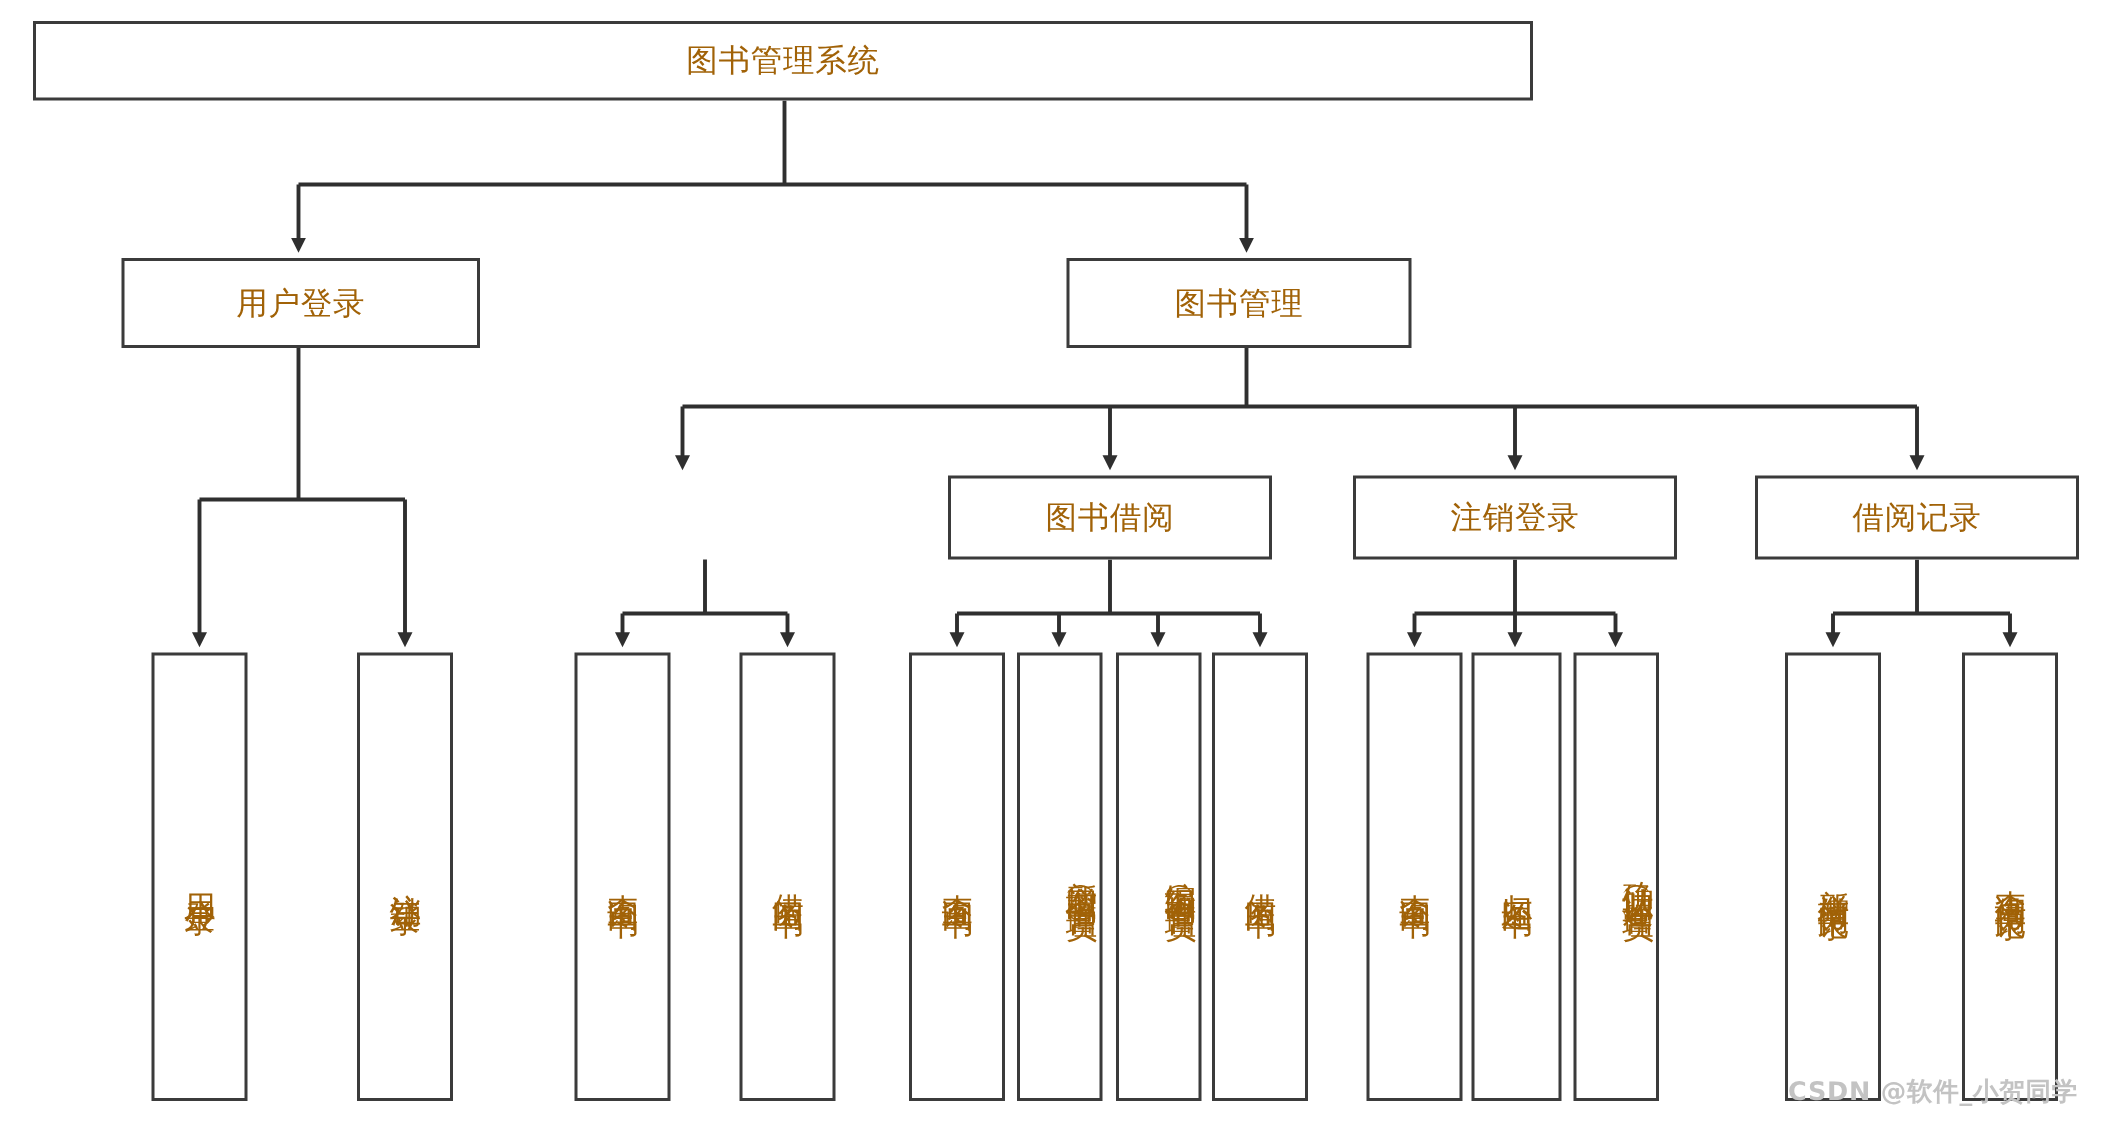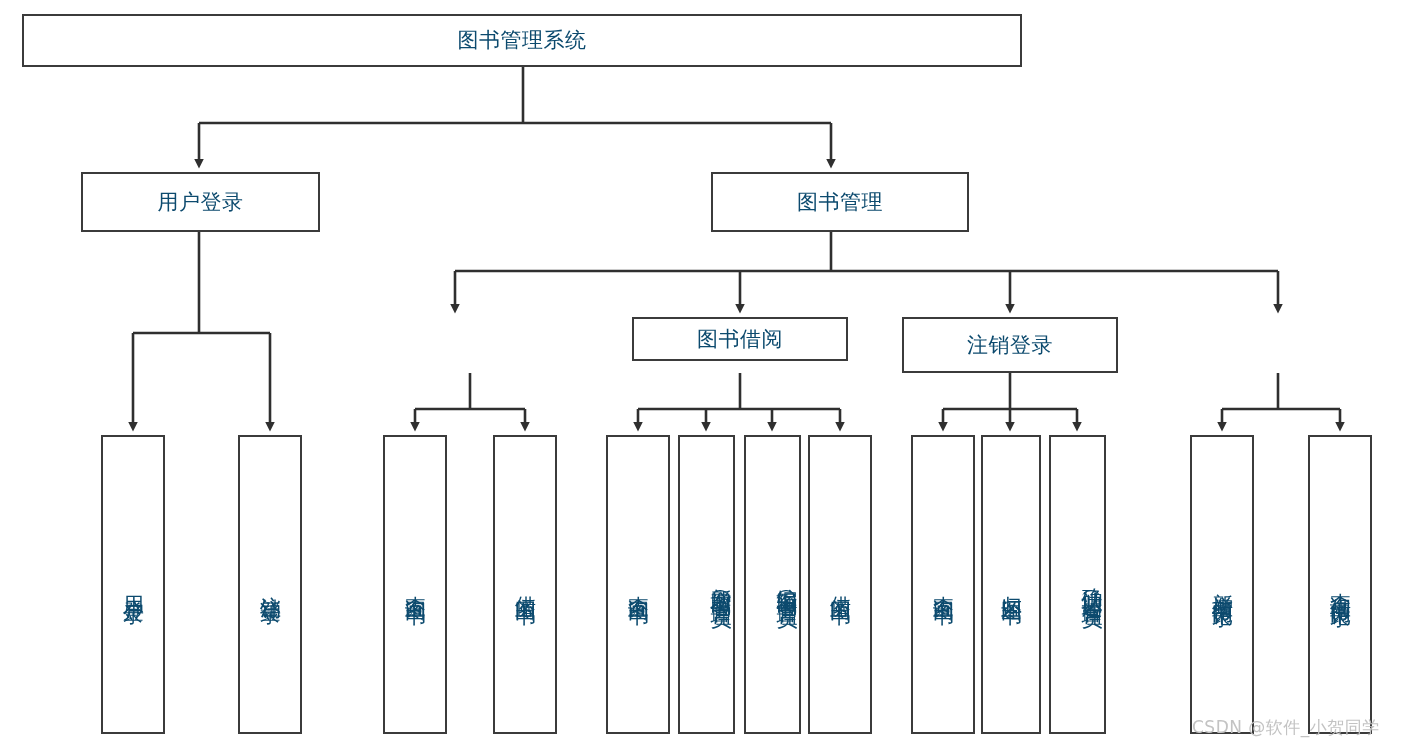--- a/index.html
+++ b/index.html
@@ -22,21 +22,21 @@
     left: 0;
     top: 0;
     width: 1405px;
     height: 747px;
   }
   .node {
     position: absolute;
     box-sizing: border-box;
     border: 2px solid #3b3b3b;
     background: #ffffff;
-    color: #0c4a6e;
+    color: #a16207;
     display: flex;
     align-items: center;
     justify-content: center;
     text-align: center;
     line-height: 1.18;
   }
   .node.horiz {
     font-size: 21px;
     letter-spacing: 0.5px;
   }
@@ -50,20 +50,21 @@
   .node.vert.toptext {
     align-items: flex-start;
     justify-content: center;
   }
   .watermark {
     position: absolute;
     font-size: 17px;
     color: #c3c3c3;
     white-space: nowrap;
     letter-spacing: 0.5px;
+    font-weight: bold;
   }
 </style>
 </head>
 <body>
 
 <div id="canvas">
 
   <svg id="edges" viewBox="0 0 1405 747" xmlns="http://www.w3.org/2000/svg">
     <defs>
       <marker id="arw" markerWidth="11" markerHeight="11" refX="1.5" refY="5" orient="auto" markerUnits="userSpaceOnUse">
@@ -110,24 +111,25 @@
       <path d="M1278,373 L1278,409"></path>
       <path d="M1222,409 L1340,409"></path>
       <path d="M1222,409 L1222,423" marker-end="url(#arw)"></path>
       <path d="M1340,409 L1340,423" marker-end="url(#arw)"></path>
     </g>
   </svg>
 
   <div class="node horiz" style="left:22px; top:14px; width:1000px; height:53px;">图书管理系统</div>
 
   <div class="node horiz" style="left:81px; top:172px; width:239px; height:60px;">用户登录</div>
-  <div class="node horiz" style="left:711px; top:172px; width:258px; height:60px;">图书管理</div>
+  <div class="node horiz" style="left:711px; top:172px; width:230px; height:60px;">图书管理</div>
 
-  <div class="node horiz" style="left:632px; top:317px; width:216px; height:44px;">图书借阅</div>
+  <div class="node horiz" style="left:632px; top:317px; width:216px; height:56px;">图书借阅</div>
   <div class="node horiz" style="left:902px; top:317px; width:216px; height:56px;">注销登录</div>
+  <div class="node horiz" style="left:1170px; top:317px; width:216px; height:56px;">借阅记录</div>
 
   <div class="node vert" style="left:101px; top:435px; width:64px; height:299px;">用户登录</div>
   <div class="node vert" style="left:238px; top:435px; width:64px; height:299px;">注销登录</div>
 
   <div class="node vert" style="left:383px; top:435px; width:64px; height:299px;">查询图书</div>
   <div class="node vert" style="left:493px; top:435px; width:64px; height:299px;">借阅图书</div>
 
   <div class="node vert" style="left:606px; top:435px; width:64px; height:299px;">查询图书</div>
   <div class="node vert toptext" style="left:678px; top:435px; width:57px; height:299px;">新增图书（管理员）</div>
   <div class="node vert toptext" style="left:744px; top:435px; width:57px; height:299px;">编辑图书（管理员）</div>

